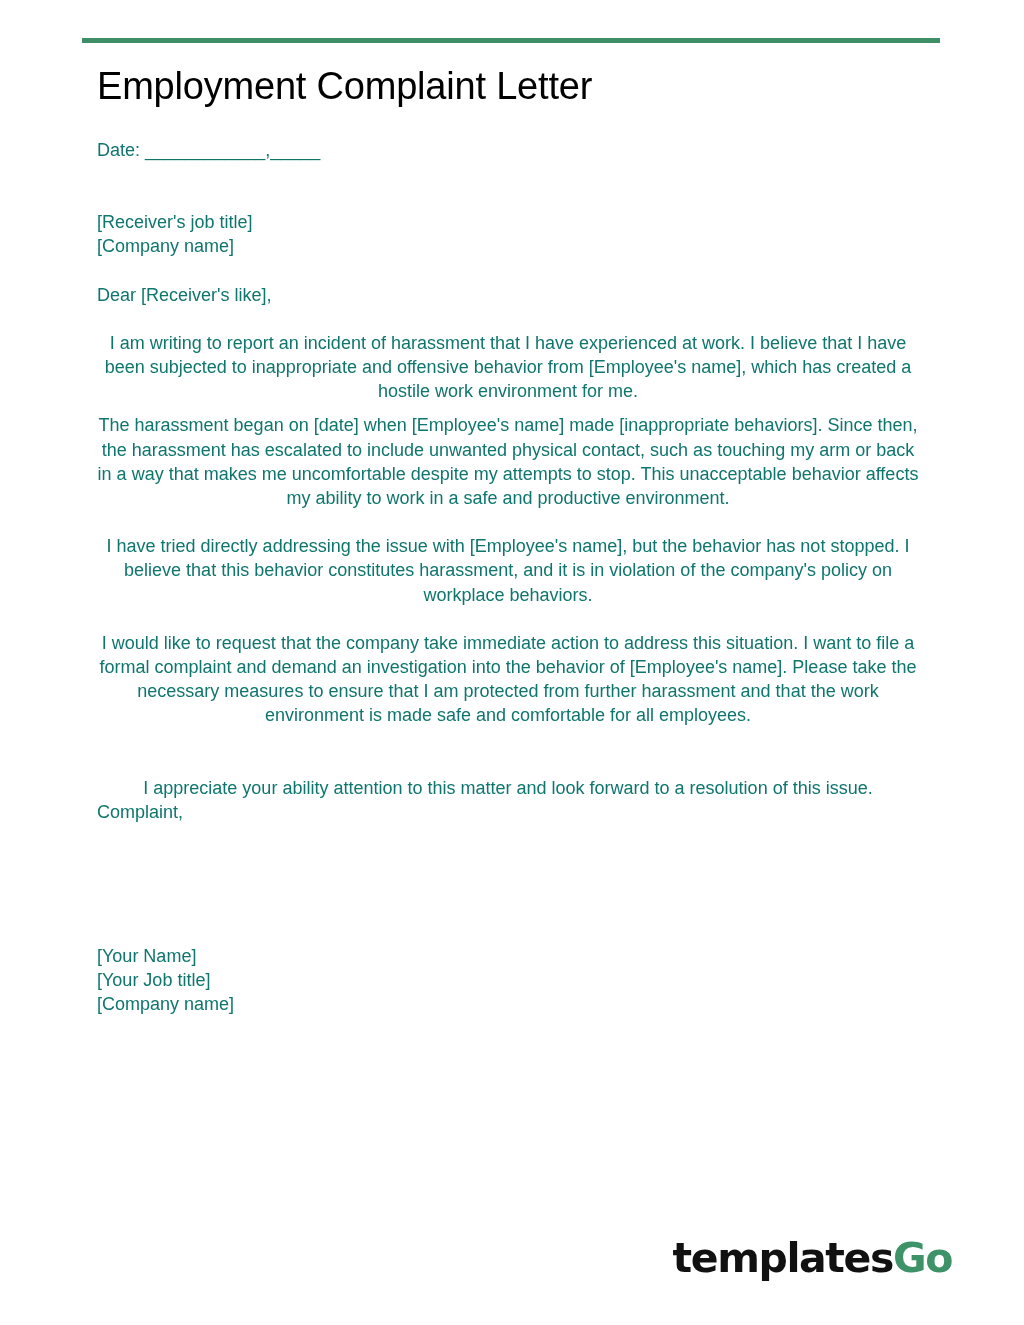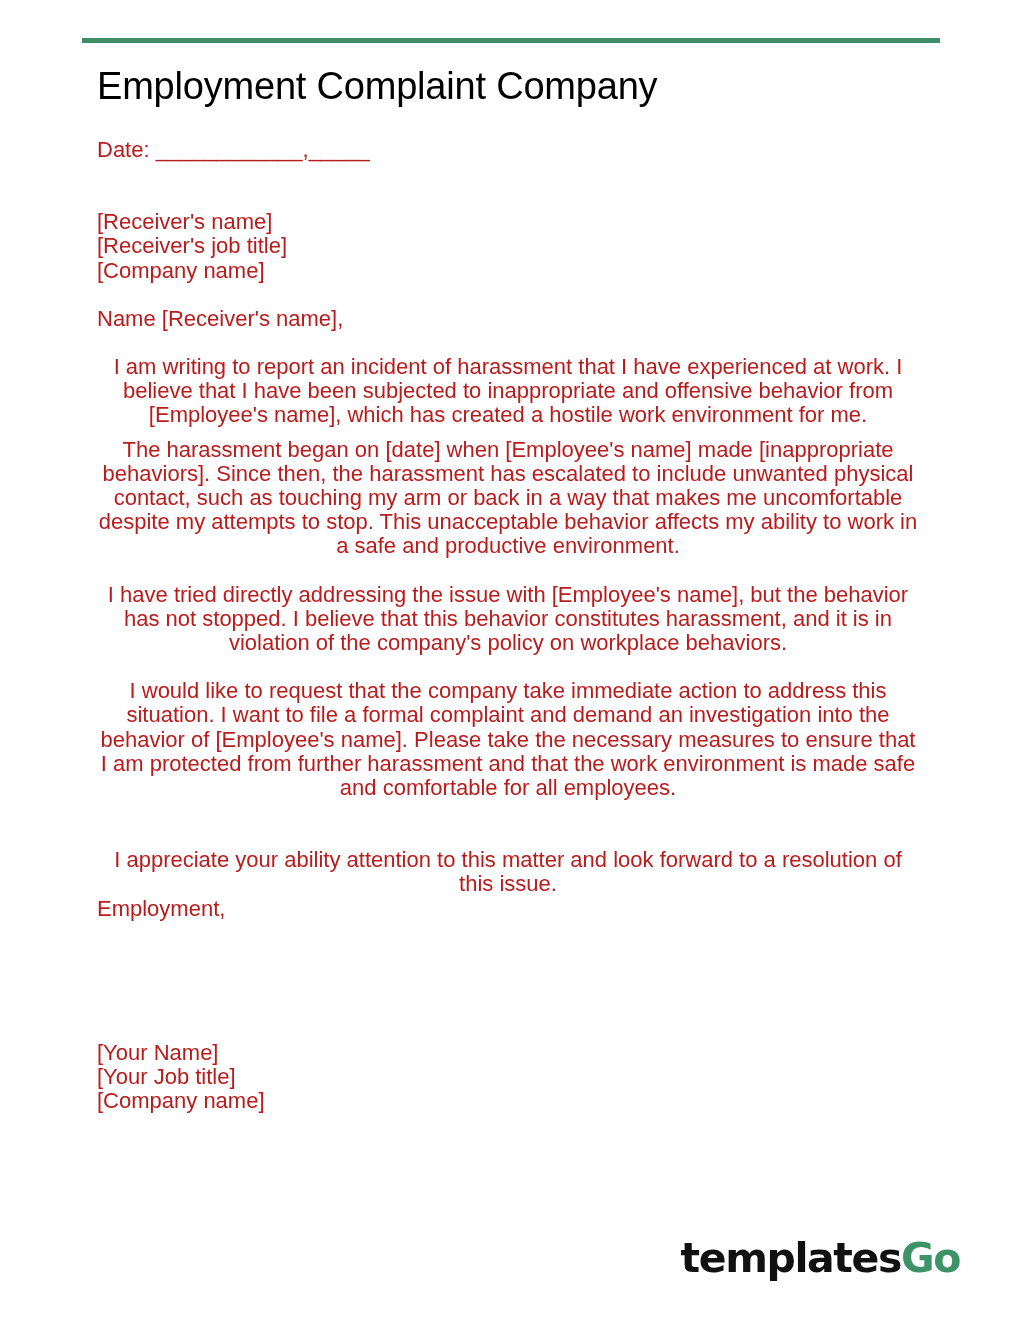--- a/index.html
+++ b/index.html
@@ -45,23 +45,23 @@
     font-weight: 400;
     line-height: 48px;
     letter-spacing: -0.2px;
     margin: 0;
     padding: 0;
     color: #000000;
     white-space: nowrap;
   }
 
   .body-block {
-    font-size: 22px;
+    font-size: 18px;
     line-height: 24.2px;
-    color: #b91c1c;
+    color: #0f766e;
   }
 
   .spacer-line { height: 24px; }
   .spacer-double { height: 48px; }
   .spacer-triple { height: 72px; }
 
   .date-line {
     margin-top: 28px;
     white-space: pre;
   }
@@ -74,76 +74,75 @@
     margin: 0;
     padding: 0;
     text-align: center;
   }
 
   .para + .para { margin-top: 10px; }
 
   
   .logo {
     position: absolute;
-    right: 64px;
+    right: 72px;
     bottom: 46px;
     font-size: 41px;
     font-weight: 700;
     letter-spacing: -1.4px;
     line-height: 1;
     white-space: nowrap;
     font-family: "DejaVu Sans", sans-serif;
   }
   .logo .logo-templates { color: #111111; }
   .logo .logo-go { color: #3e9268; }
 </style>
 </head>
 <body>
 
 <div class="page">
 
   <div class="top-rule"></div>
 
   <div class="content">
 
-    <h1 class="doc-title">Employment Complaint Company</h1>
+    <h1 class="doc-title">Employment Complaint Letter</h1>
 
     <div class="body-block">
 
       <div class="date-line">Date: ____________,_____</div>
 
       <div class="spacer-double"></div>
 
-      <div class="addr-line">[Receiver's name]</div>
       <div class="addr-line">[Receiver's job title]</div>
       <div class="addr-line">[Company name]</div>
 
       <div class="spacer-line"></div>
 
-      <div class="salutation">Name [Receiver's name],</div>
+      <div class="salutation">Dear [Receiver's like],</div>
 
       <div class="spacer-line"></div>
 
       <p class="para">I am writing to report an incident of harassment that I have experienced at work. I believe that I have been subjected to inappropriate and offensive behavior from [Employee's name], which has created a hostile work environment for me.</p>
 
       <p class="para">The harassment began on [date] when [Employee's name] made [inappropriate behaviors]. Since then, the harassment has escalated to include unwanted physical contact, such as touching my arm or back in a way that makes me uncomfortable despite my attempts to stop. This unacceptable behavior affects my ability to work in a safe and productive environment.</p>
 
       <div class="spacer-line"></div>
 
       <p class="para">I have tried directly addressing the issue with [Employee's name], but the behavior has not stopped. I believe that this behavior constitutes harassment, and it is in violation of the company's policy on workplace behaviors.</p>
 
       <div class="spacer-line"></div>
 
       <p class="para">I would like to request that the company take immediate action to address this situation. I want to file a formal complaint and demand an investigation into the behavior of [Employee's name]. Please take the necessary measures to ensure that I am protected from further harassment and that the work environment is made safe and comfortable for all employees.</p>
 
       <div class="spacer-double"></div>
 
       <p class="para">I appreciate your ability attention to this matter and look forward to a resolution of this issue.</p>
 
-      <div class="sig-line">Employment,</div>
+      <div class="sig-line">Complaint,</div>
 
       <div class="spacer-triple"></div>
       <div class="spacer-double"></div>
 
       <div class="sig-line">[Your Name]</div>
       <div class="sig-line">[Your Job title]</div>
       <div class="sig-line">[Company name]</div>
 
     </div>
   </div>

